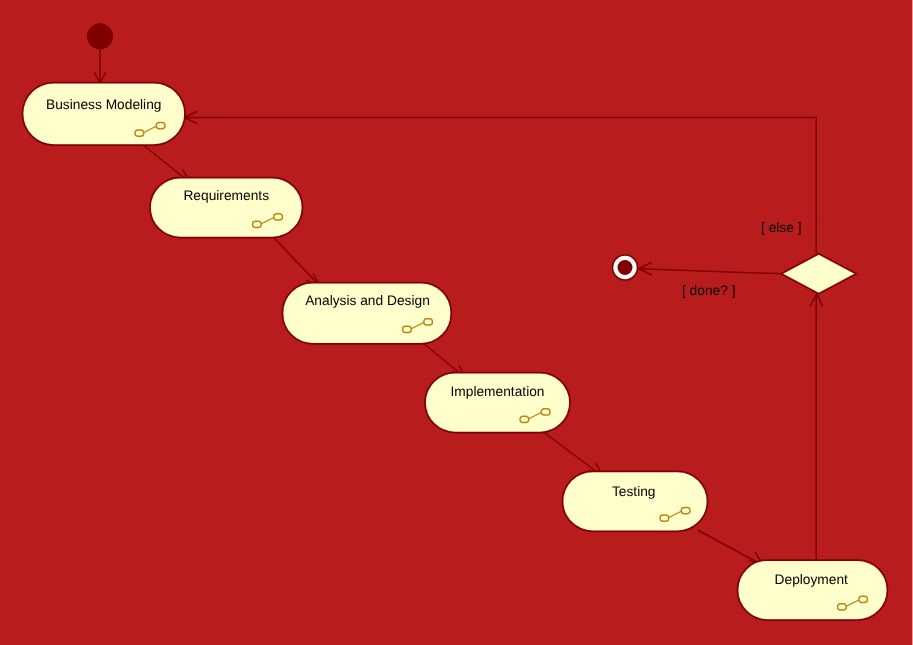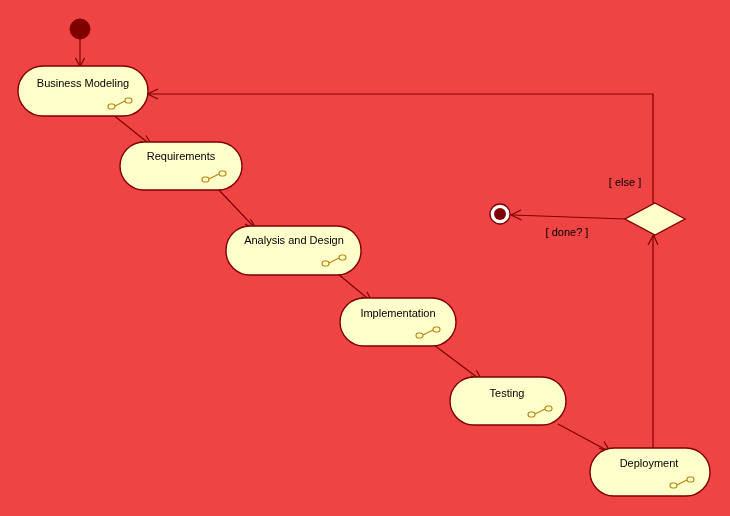--- a/index.html
+++ b/index.html
@@ -5,21 +5,21 @@
 <style>
   html, body {
     margin: 0;
     padding: 0;
     background: #ffffff;
   }
   #canvas {
     position: relative;
     width: 730px;
     height: 516px;
-    background: #ef4444;
+    background: #b91c1c;
     overflow: hidden;
     font-family: "Liberation Sans", "DejaVu Sans", sans-serif;
   }
   #diagram-svg {
     position: absolute;
     left: 0;
     top: 0;
     width: 730px;
     height: 516px;
   }

